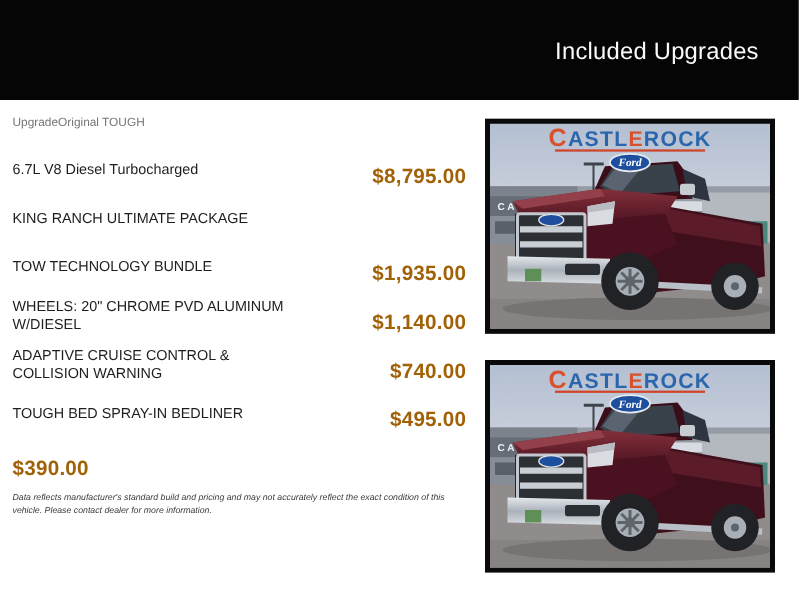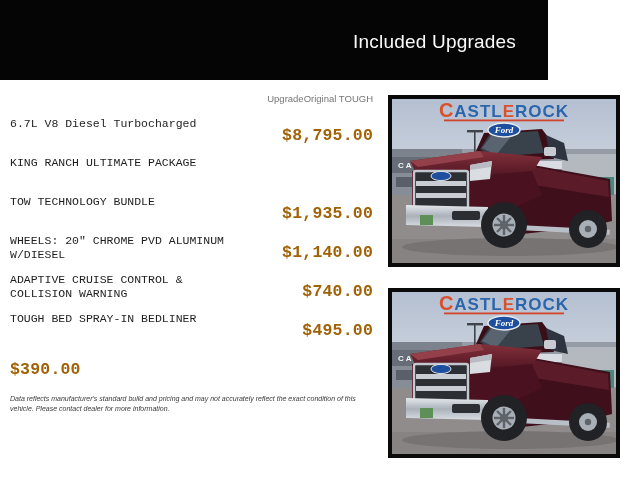--- a/index.html
+++ b/index.html
@@ -2,39 +2,38 @@
 <html><head>
 <meta charset="utf-8">
 <style>
   html,body{margin:0;padding:0;}
   body{
     width:640px;height:480px;position:relative;overflow:hidden;
     background:#ffffff;font-family:"Liberation Sans",sans-serif;
     -webkit-font-smoothing:antialiased;
   }
   .topbar{
-    position:absolute;left:0;top:0;width:548px;height:80px;
+    position:absolute;left:0;top:0;width:639px;height:80px;
     background:#050505;
   }
   .topbar-title{
     position:absolute;top:31px;right:32px;
     color:#fafafa;font-size:19px;letter-spacing:.2px;
   }
   .table-wrap{
     position:absolute;left:10px;top:93px;width:363px;
   }
   .thead{
-    display:flex;justify-content:flex-end;align-items:baseline;
+    display:flex;justify-content:flex-start;align-items:baseline;
     color:#757575;font-size:9.5px;margin-bottom:13px;
   }
   .rows{display:block;}
   .row{
-    display:flex;justify-content:space-between;
+    display:flex;justify-content:space-between;align-items:center;
     min-height:39px;
-    font-family:Liberation Mono, monospace;
   }
   .row .label{
     width:222px;font-size:11.5px;line-height:1.18;color:#1e1e1e;
   }
   .row .price{
     font-size:16.5px;font-weight:700;color:#a16207;
     margin-top:9px;white-space:nowrap;letter-spacing:.2px;
   }
   .disclaimer{
     margin-top:4px;width:363px;

